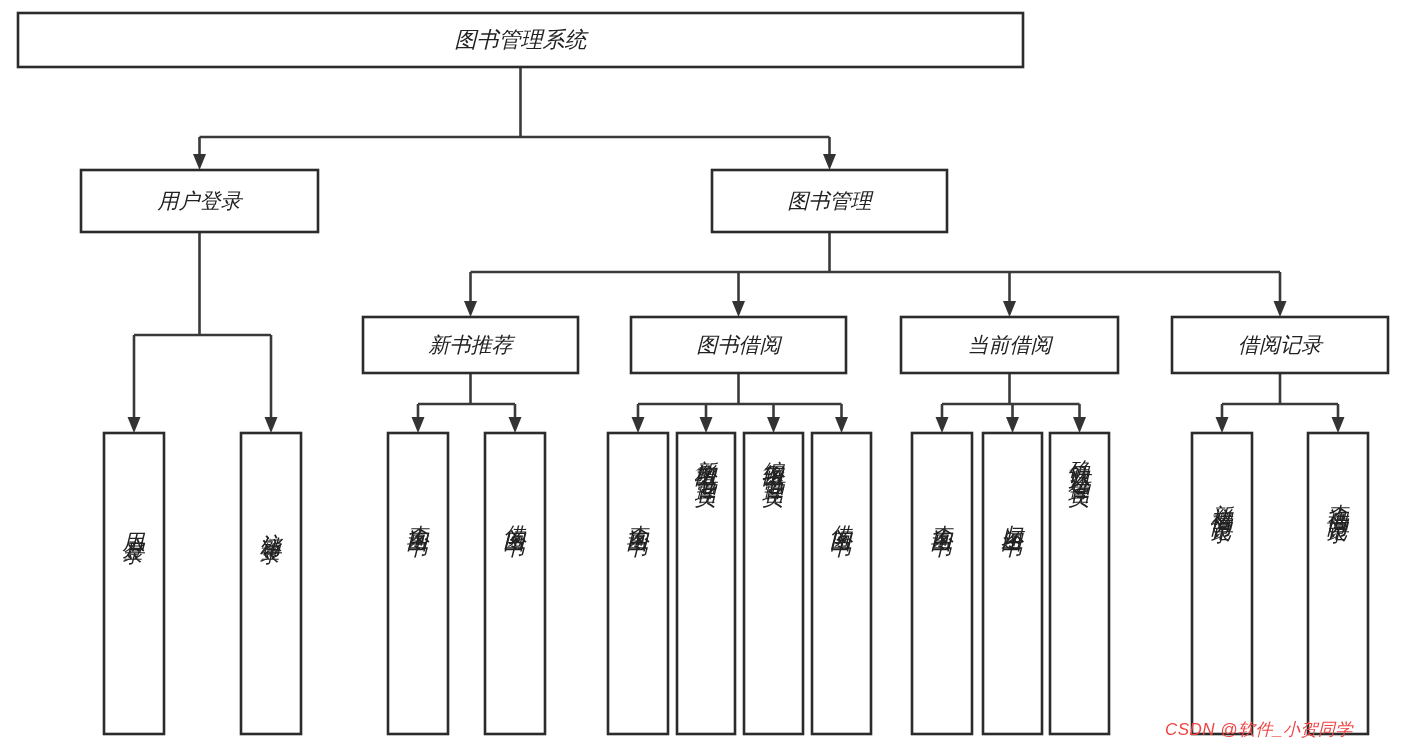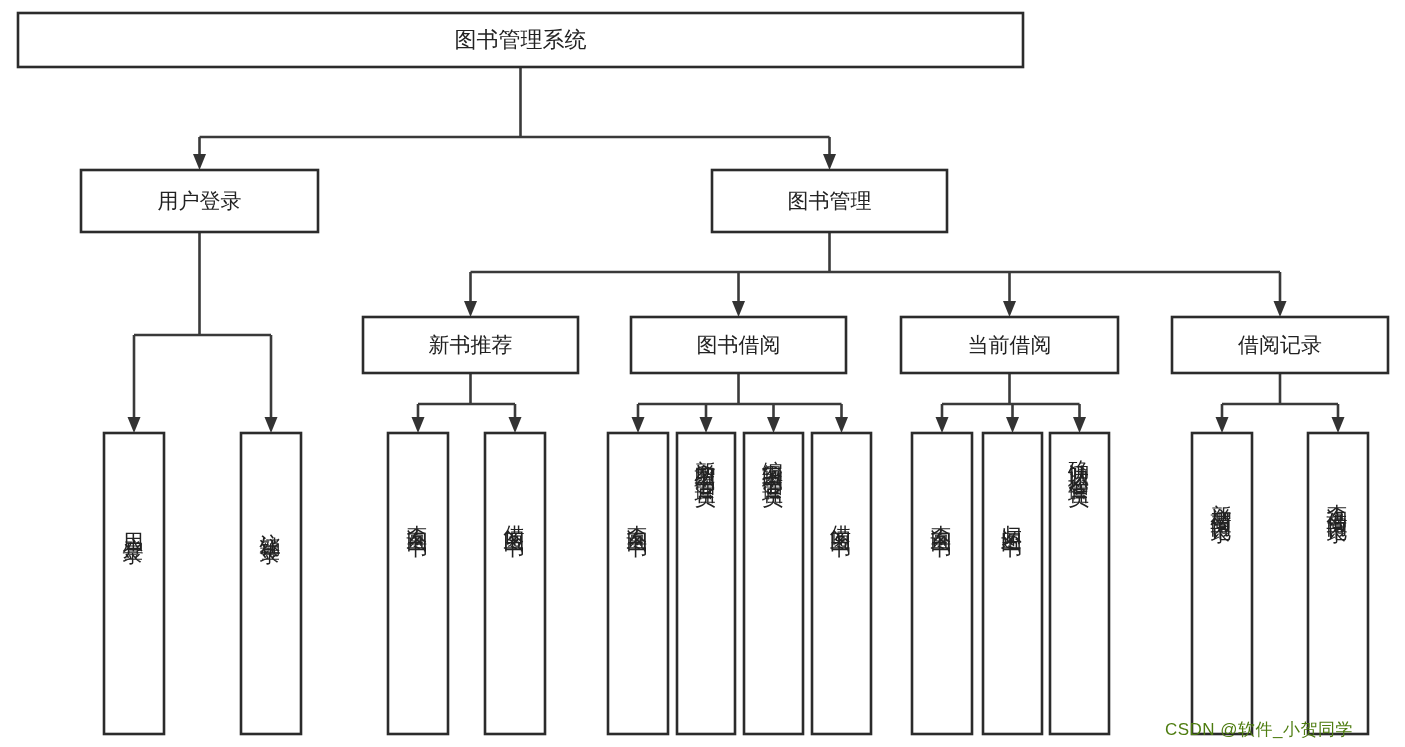--- a/index.html
+++ b/index.html
@@ -11,20 +11,21 @@
     width: 1405px;
     height: 747px;
     font-family: "Liberation Sans", sans-serif;
     overflow: hidden;
     position: relative;
   }
   #diagram-root {
     position: relative;
     width: 1361px;
     height: 747px;
+    font-style: italic;
   }
   svg.canvas {
     position: absolute;
     left: 0;
     top: 0;
     width: 1405px;
     height: 747px;
     display: block;
   }
   .node-box {
@@ -65,21 +66,21 @@
     white-space: nowrap;
     pointer-events: none;
     text-align: left;
   }
   .watermark {
     position: absolute;
     right: 8px;
     bottom: 6px;
     font-family: "Liberation Sans", sans-serif;
     font-size: 17px;
-    color: #4d7c0f;
+    color: #ef4444;
     letter-spacing: 0.5px;
     white-space: nowrap;
   }
 </style>
 </head>
 <body>
 
 <div id="diagram-root">
 
   <svg class="canvas" id="svg-canvas" viewBox="0 0 1405 747">

